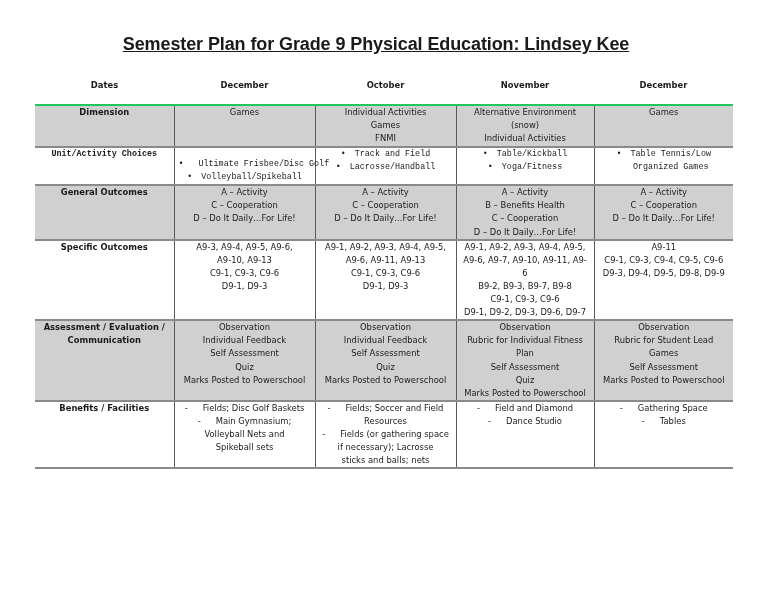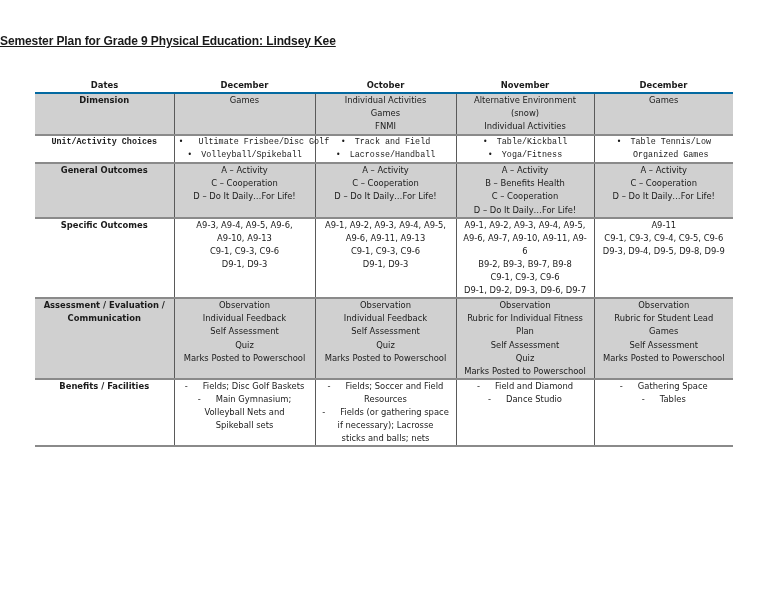--- a/index.html
+++ b/index.html
@@ -1,39 +1,39 @@
 <!DOCTYPE html>
 <html><head>
   <meta charset="utf-8">
   <style>
     html, body { margin: 0; padding: 0; background: #ffffff; }
     body { width: 768px; height: 594px; position: relative; overflow: hidden;
            font-family: "DejaVu Sans", sans-serif; color: #1a1a1a; }
-    .title { position: absolute; top: 34px; left: 0; width: 752px; 
-             font-family: "Liberation Sans", sans-serif; font-weight: bold; font-size: 12px;
+    .title { position: absolute; top: 34px; left: 0; width: 752px; text-align: center;
+             font-family: "Liberation Sans", sans-serif; font-weight: bold; font-size: 18px;
              text-decoration: underline; letter-spacing: -0.1px; }
     table.plan { position: absolute; top: 79px; left: 35px; width: 698px;
                  border-collapse: collapse; table-layout: fixed;
                  font-family: "DejaVu Sans", sans-serif; font-size: 8.4px; line-height: 13.1px; }
     table.plan col.c0 { width: 139px; }
     table.plan col.c1 { width: 141px; }
     table.plan col.c2 { width: 141px; }
     table.plan col.c3 { width: 138px; }
     table.plan col.c4 { width: 139px; }
     table.plan th, table.plan td { padding: 0 2px; vertical-align: top; text-align: center; }
-    table.plan thead th { font-weight: bold; height: 13px; border-bottom: 2px solid #0369a1; padding-bottom: 0; }
+    table.plan thead th { font-weight: bold; height: 13px; border-bottom: 2px solid #22c55e; padding-bottom: 12px; }
     table.plan tbody td { border-top: 2px solid #8a8a8a; border-bottom: 2px solid #8a8a8a;
                           border-left: 1px solid #5a5a5a; }
     table.plan tbody td:first-child { border-left: none; font-weight: bold; }
     tr.shaded td { background: #d0d0d0; }
     tr.last td { border-bottom: 2px solid #8a8a8a; }
     .line { display: block; white-space: nowrap; }
     .bul { display: block; white-space: nowrap; }
     .bul .mk { display: inline-block; width: 14px; text-align: left; }
-    .lead { text-align: left; padding-left: 2px; }
+    .lead { text-align: left; padding-left: 2px; margin-top: 10px; }
     .dash .mk { display: inline-block; width: 18px; }
   </style>
 </head>
 <body>
 
 <div class="title">Semester Plan for Grade 9 Physical Education: Lindsey Kee</div>
 
 <table class="plan">
   <colgroup>
       <col class="c0">

